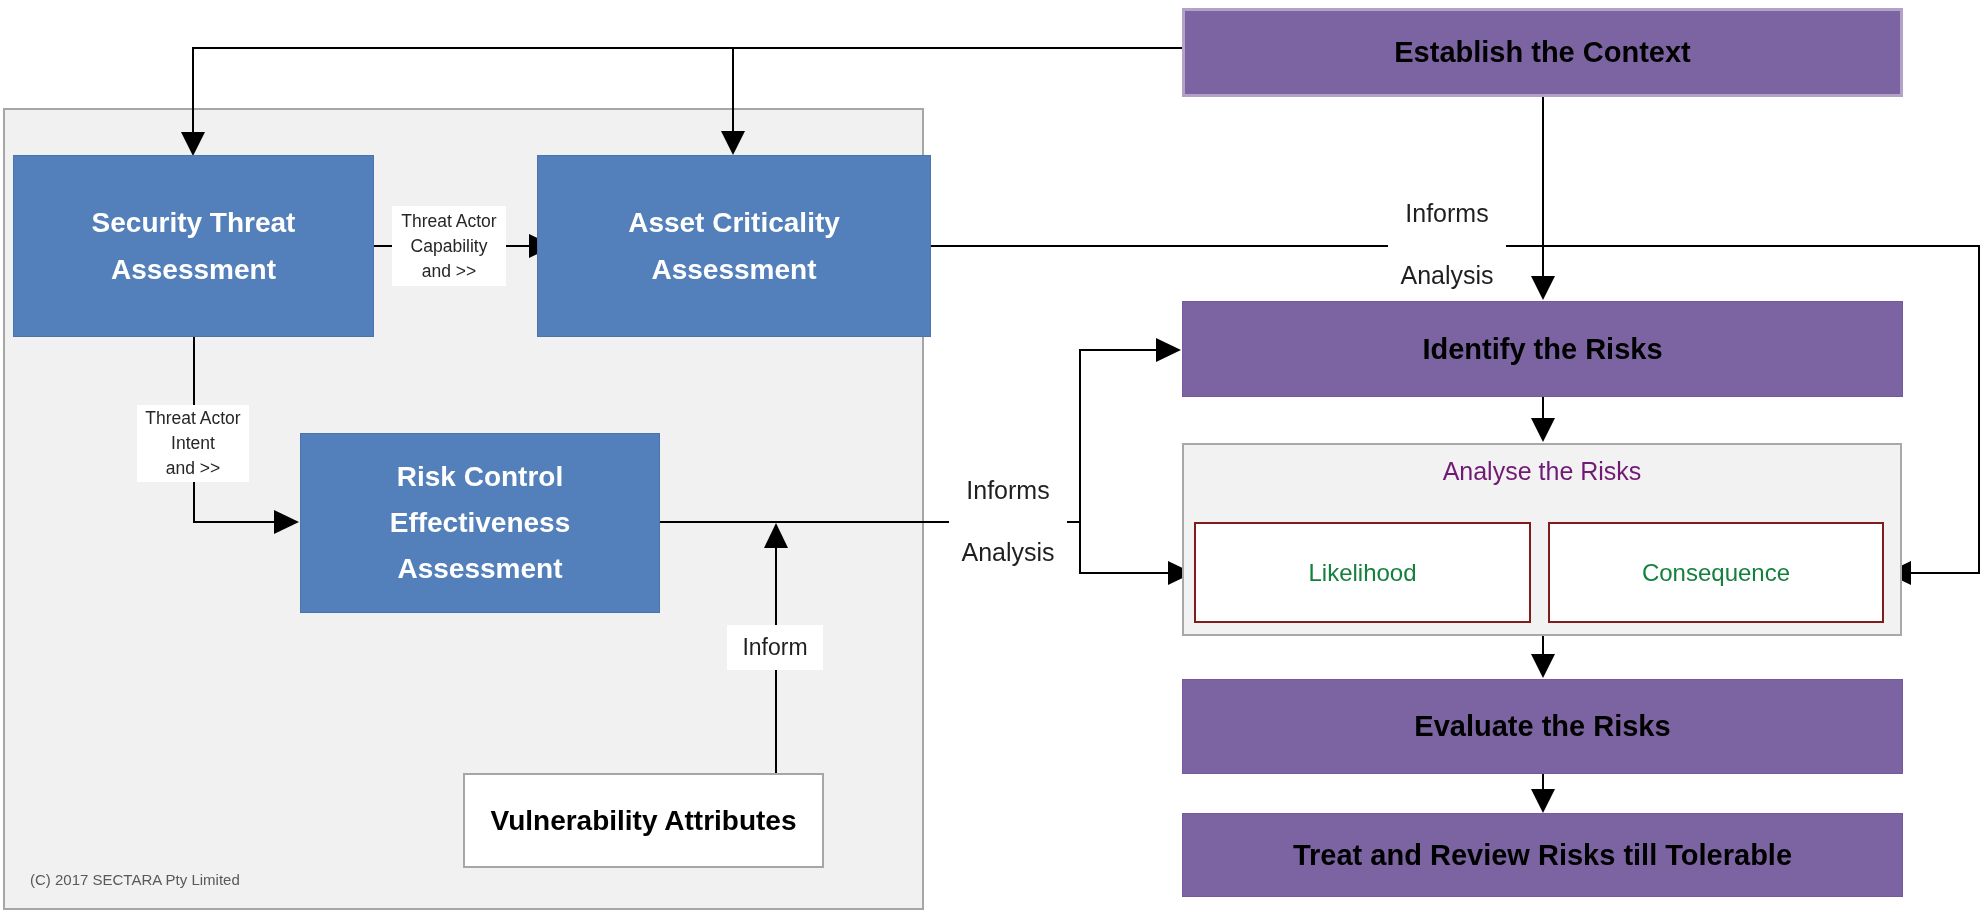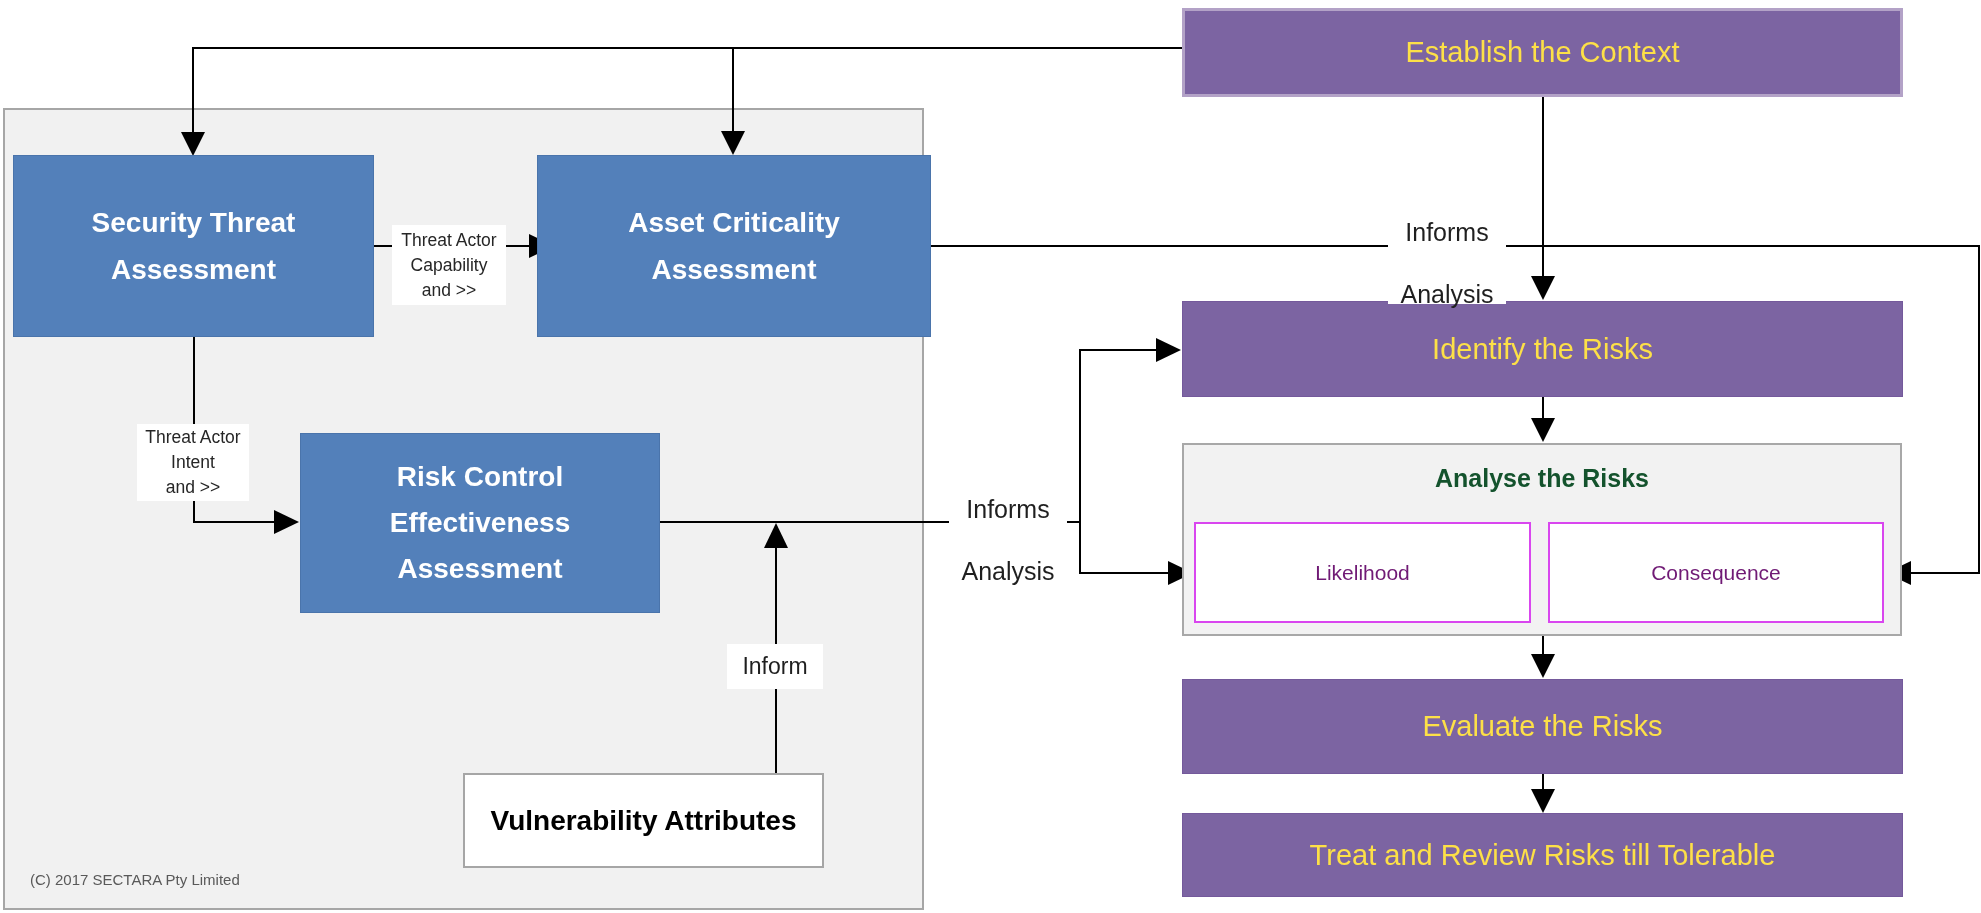--- a/index.html
+++ b/index.html
@@ -14,36 +14,36 @@
   .connectors{position:absolute;left:0;top:0;z-index:2;}
   .box{
     position:absolute;box-sizing:border-box;display:flex;flex-direction:column;
     align-items:center;justify-content:center;text-align:center;z-index:3;
   }
   .blue{
     background:#5380ba;border:1px solid #4a74ab;color:#ffffff;
     font-weight:bold;font-size:28px;line-height:47px;
   }
   .purple{
-    background:#7c64a2;border:1px solid #74599b;color:#fde047;
-    font-weight:normal;font-size:29px;text-align:right;
+    background:#7c64a2;border:1px solid #74599b;color:#000000;
+    font-weight:bold;font-size:29px;text-align:right;
   }
   .establish{border:3px solid #b3a2c7;}
   .white-node{background:#ffffff;border:2px solid #a6a6a6;color:#000000;text-align:center;}
   .vuln{font-weight:bold;font-size:28px;}
   .analyse-container{
     background:#f2f2f2;border:2px solid #a8a8a8;justify-content:flex-start;
   }
-  .analyse-title{margin-top:19px;font-weight:bold;font-size:25px;color:#14532d;}
+  .analyse-title{margin-top:12px;font-weight:normal;font-size:25px;color:#701a75;}
   .sub-node{
-    background:#ffffff;border:2px solid #d946ef;color:#701a75;font-size:21px;
+    background:#ffffff;border:2px solid #7f1d1d;color:#15803d;font-size:24px;
   }
   .edge-label{
     position:absolute;background:#ffffff;color:#262626;text-align:left;
-    z-index:4;display:flex;flex-direction:column;align-items:center;justify-content:center;margin-top:19px;
+    z-index:4;display:flex;flex-direction:column;align-items:center;justify-content:center;
   }
   .small-label{font-size:17.5px;line-height:25px;}
   .informs-label{font-size:25px;line-height:40px;color:#1f1f1f;gap:22px;}
   .inform-label{font-size:23px;color:#1f1f1f;}
   .copyright{
     position:absolute;left:22px;top:871px;font-size:15px;color:#595959;z-index:4;margin-left:8px;
   }
 </style>
 </head>
 <body>

